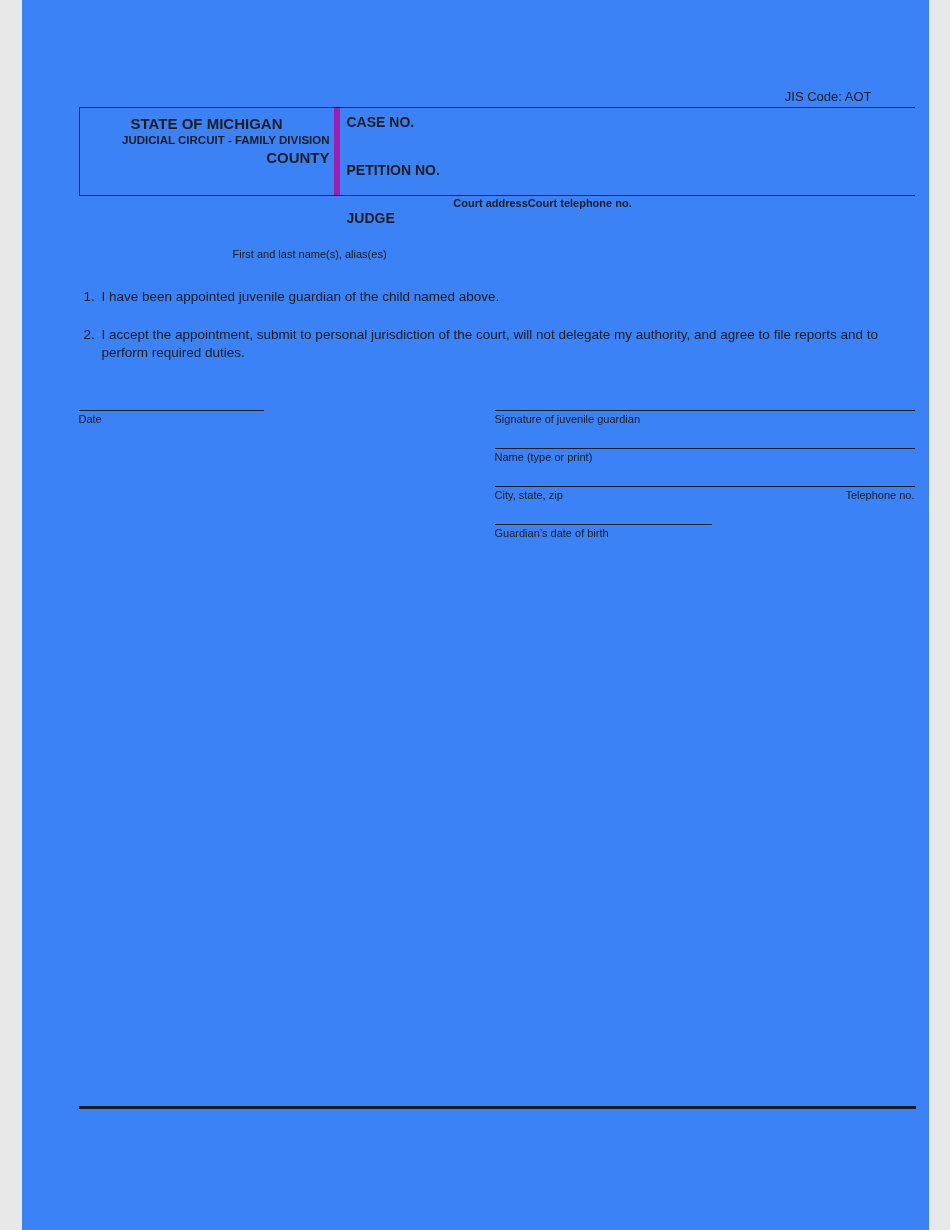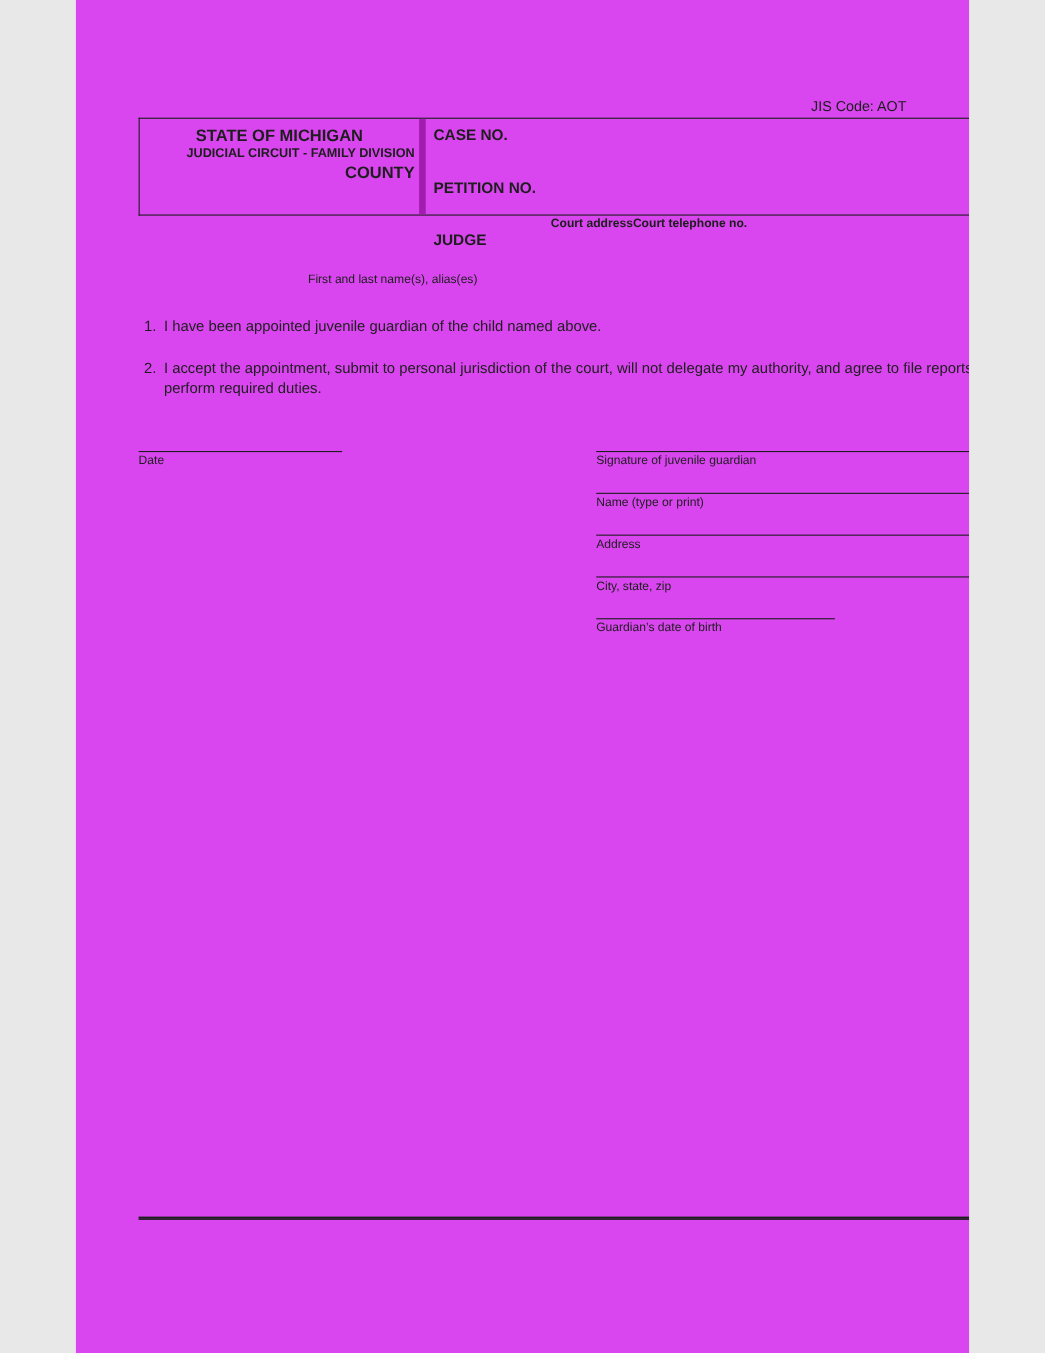--- a/index.html
+++ b/index.html
@@ -1,22 +1,22 @@
 <!DOCTYPE html>
 <html><head>
 <meta charset="utf-8">
 <style>
   * { margin: 0; padding: 0; box-sizing: border-box; }
   html, body { background: #e8e8e8; }
   body { font-family: "Liberation Sans", sans-serif; color: #1d1d1d; }
   .page {
     position: relative;
-    width: 812px; height: 1230px;
+    width: 907px; height: 1230px;
     margin: 0 auto;
-    background: #d946ef;
+    background: #3b82f6;
     overflow: hidden;
   }
   .abs { position: absolute; }
 
   
   .jis { top: 89px; right: 57px; font-size: 13px; }
 
   
   .cap-table {
     top: 107px; left: 57px; width: 836px; height: 89px;
@@ -136,24 +136,20 @@
       <div class="sig-row first">
         <div class="sig-line"></div>
         <div class="sig-label">Signature of juvenile guardian</div>
       </div>
       <div class="sig-row">
         <div class="sig-line"></div>
         <div class="sig-label">Name (type or print)</div>
       </div>
       <div class="sig-row">
         <div class="sig-line"></div>
-        <div class="sig-label">Address</div>
-      </div>
-      <div class="sig-row">
-        <div class="sig-line"></div>
         <div class="sig-row-labels">
           <div class="sig-label">City, state, zip</div>
           <div class="sig-label">Telephone no.</div>
         </div>
       </div>
       <div class="sig-row">
         <div class="sig-line dob-line"></div>
         <div class="sig-label">Guardian’s date of birth</div>
       </div>
     </div>

